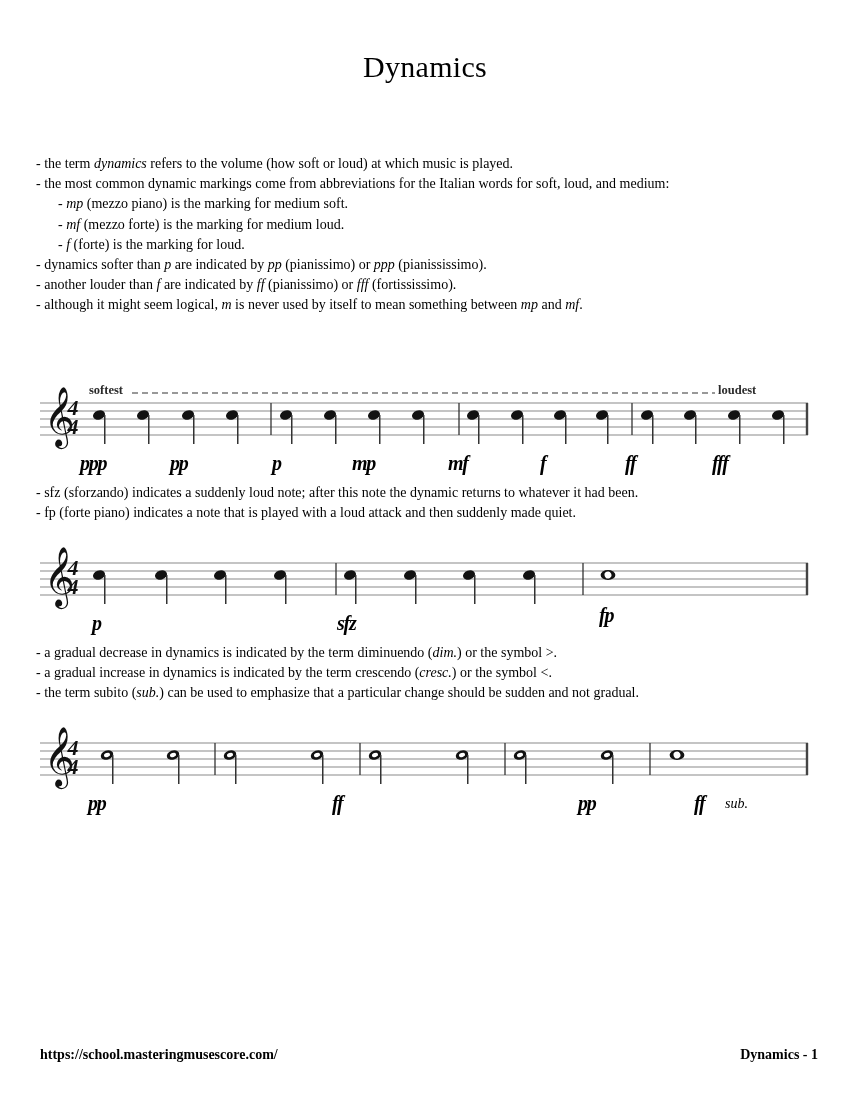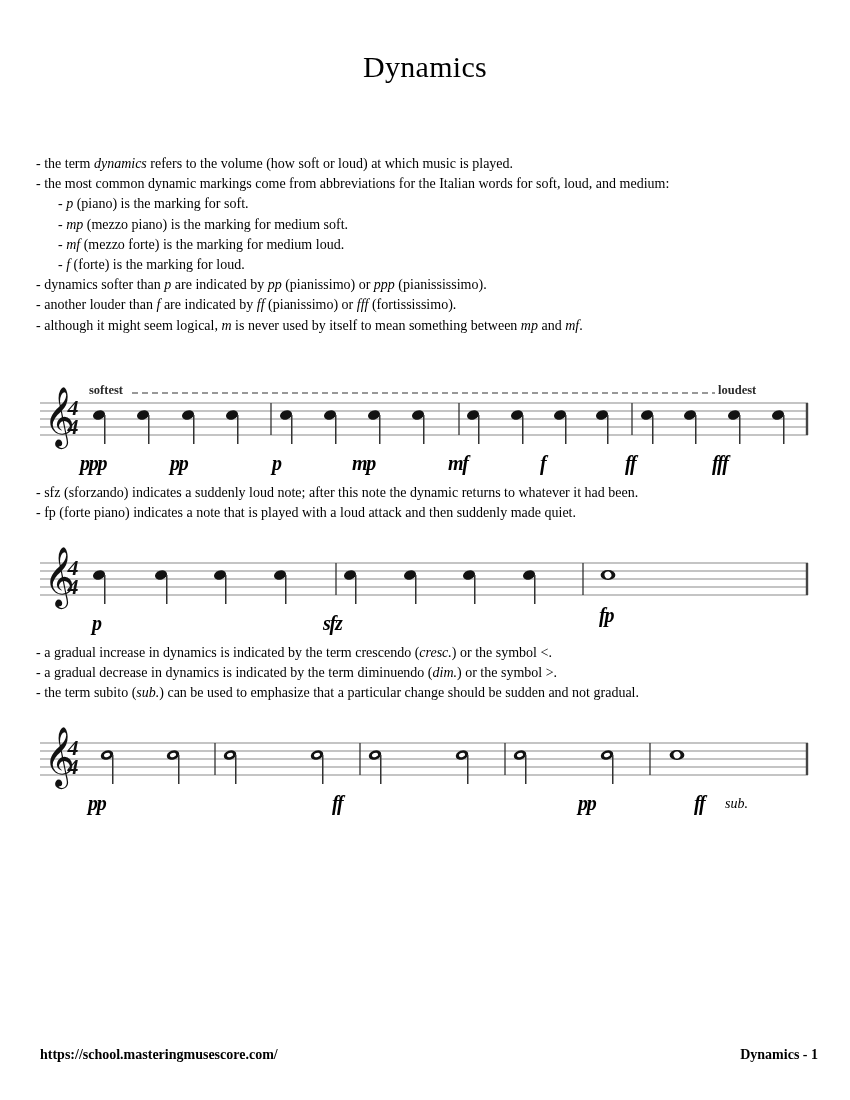--- a/index.html
+++ b/index.html
@@ -98,21 +98,20 @@
   }
 </style>
 </head>
 <body>
 
 <h1 id="page-title">Dynamics</h1>
 
 <div class="text-block" id="para-intro">
     <div class="text-line"><span>- the term </span><span class="it">dynamics</span><span> refers to the volume (how soft or loud) at which music is played.</span></div>
     <div class="text-line"><span>- the most common dynamic markings come from abbreviations for the Italian words for soft, loud, and medium:</span></div>
-    <div class="text-line indent1"><span>- </span><span class="it">p</span><span> (piano) is the marking for soft.</span></div>
     <div class="text-line indent1"><span>- </span><span class="it">mp</span><span> (mezzo piano) is the marking for medium soft.</span></div>
     <div class="text-line indent1"><span>- </span><span class="it">mf</span><span> (mezzo forte) is the marking for medium loud.</span></div>
     <div class="text-line indent1"><span>- </span><span class="it">f</span><span> (forte) is the marking for loud.</span></div>
     <div class="text-line"><span>- dynamics softer than </span><span class="it">p</span><span> are indicated by </span><span class="it">pp</span><span> (pianissimo) or </span><span class="it">ppp</span><span> (pianississimo).</span></div>
     <div class="text-line"><span>- another louder than </span><span class="it">f</span><span> are indicated by </span><span class="it">ff</span><span> (pianissimo) or </span><span class="it">fff</span><span> (fortississimo).</span></div>
     <div class="text-line"><span>- although it might seem logical, </span><span class="it">m</span><span> is never used by itself to mean something between </span><span class="it">mp</span><span> and </span><span class="it">mf</span><span>.</span></div>
   </div>
 
 <div class="system" id="system-1">
   <svg class="staff-svg" width="770" height="70" viewBox="0 0 770 70">
@@ -289,27 +288,27 @@
         </g>
 
       <g>
         <ellipse cx="568" cy="30" rx="7.4" ry="5.1" fill="#111"></ellipse>
         <ellipse cx="568" cy="30" rx="3.4" ry="3.5" fill="#fff" transform="rotate(-25 568 30)"></ellipse>
       </g>
     </g>
   </svg>
 
   <span class="dyn" style="left:52px; top:68px;">p</span>
-  <span class="dyn" style="left:283px; top:68px;">sfz</span>
+  <span class="dyn" style="left:297px; top:68px;">sfz</span>
   <span class="dyn" style="left:559px; top:60px;">fp</span>
 </div>
 
 <div class="text-block" id="para-cresc">
+    <div class="text-line"><span>- a gradual decrease in dynamics is indicated by the term diminuendo (</span><span class="it">dim.</span><span>) or the symbol &gt;.</span></div>
     <div class="text-line"><span>- a gradual increase in dynamics is indicated by the term crescendo (</span><span class="it">cresc.</span><span>) or the symbol &lt;.</span></div>
-    <div class="text-line"><span>- a gradual decrease in dynamics is indicated by the term diminuendo (</span><span class="it">dim.</span><span>) or the symbol &gt;.</span></div>
     <div class="text-line"><span>- the term subito (</span><span class="it">sub.</span><span>) can be used to emphasize that a particular change should be sudden and not gradual.</span></div>
   </div>
 
 <div class="system" id="system-3">
   <svg class="staff-svg" width="770" height="70" viewBox="0 0 770 70">
     <g stroke="#8a8a8a" stroke-width="1.1">
       <line x1="0" y1="18" x2="768" y2="18"></line>
       <line x1="0" y1="26" x2="768" y2="26"></line>
       <line x1="0" y1="34" x2="768" y2="34"></line>
       <line x1="0" y1="42" x2="768" y2="42"></line>

